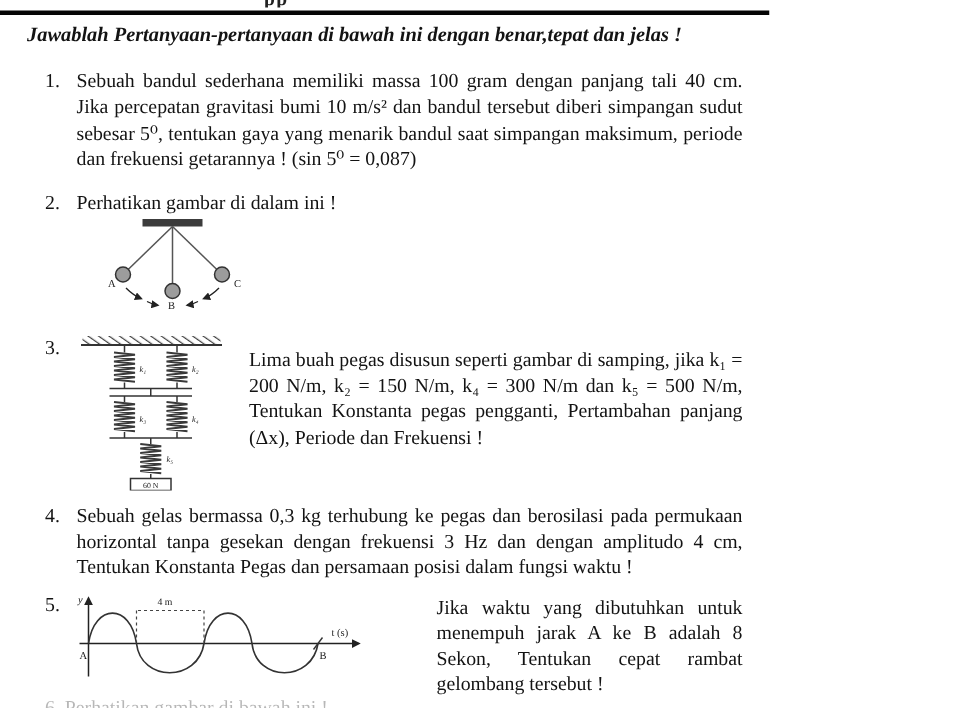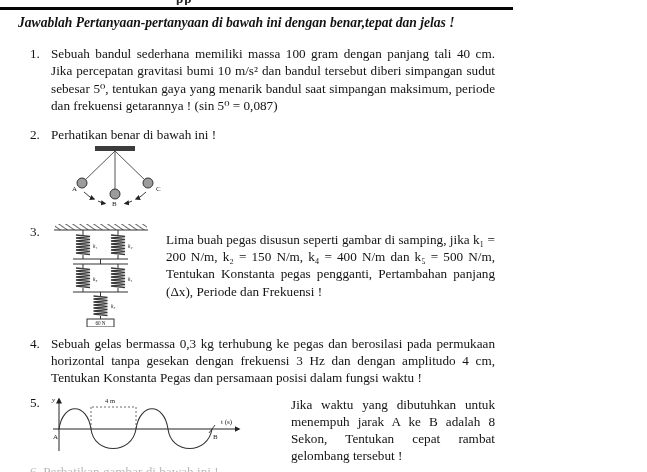--- a/index.html
+++ b/index.html
@@ -67,21 +67,21 @@
   <div class="q q1">
     <div class="qnum">1.</div>
     <div class="qcontent">
       <div class="qtext">Sebuah bandul sederhana memiliki massa 100 gram dengan panjang tali 40 cm. Jika percepatan gravitasi bumi 10 m/s² dan bandul tersebut diberi simpangan sudut sebesar 5⁰, tentukan gaya yang menarik bandul saat simpangan maksimum, periode dan frekuensi getarannya ! (sin 5⁰ = 0,087)</div>
     </div>
   </div>
 
   <div class="q q2">
     <div class="qnum">2.</div>
     <div class="qcontent">
-      <div>Perhatikan benar di bawah ini !</div>
+      <div>Perhatikan gambar di dalam ini !</div>
 
       <svg class="fig-pendulum" width="95" height="62" viewBox="0 0 95 62">
         <defs>
           <marker id="ahp" markerWidth="6" markerHeight="6" refX="4.5" refY="3" orient="auto">
             <path d="M0,0 L6,3 L0,6 z" fill="#222"></path>
           </marker>
         </defs>
         <rect x="26" y="1" width="40" height="5" fill="#3c3c3c"></rect>
         <line x1="46" y1="6" x2="13" y2="38" stroke="#555" stroke-width="1"></line>
         <line x1="46" y1="6" x2="46" y2="49" stroke="#555" stroke-width="1"></line>
@@ -140,21 +140,21 @@
           <line x1="22" y1="68" x2="77" y2="68" stroke="#333" stroke-width="1.1"></line>
           <line x1="49.5" y1="68" x2="49.5" y2="72" stroke="#333" stroke-width="1"></line>
 
           <path d="M42.5,72 l14,1.5 l-14,1.5 l14,1.5 l-14,1.5 l14,1.5 l-14,1.5 l14,1.5 l-14,1.5 l14,1.5 l-14,1.5 l14,1.5 l-14,1.5 l14,1.5" fill="none" stroke="#3a3a3a" stroke-width="1.3"></path>
           <text x="60" y="84" font-size="5.5" font-style="italic">k₅</text>
 
           <line x1="49.5" y1="92" x2="49.5" y2="95" stroke="#333" stroke-width="1"></line>
           <rect x="36" y="95" width="27" height="8" fill="none" stroke="#333" stroke-width="1"></rect>
           <text x="49.5" y="101.4" font-size="5.2" text-anchor="middle">60 N</text>
         </svg>
-        <div class="qtext q3text">Lima buah pegas disusun seperti gambar di samping, jika k₁ = 200 N/m, k₂ = 150 N/m, k₄ = 400 N/m dan k₅ = 500 N/m, Tentukan Konstanta pegas pengganti, Pertambahan panjang (Δx), Periode dan Frekuensi !</div>
+        <div class="qtext q3text">Lima buah pegas disusun seperti gambar di samping, jika k₁ = 200 N/m, k₂ = 150 N/m, k₄ = 300 N/m dan k₅ = 500 N/m, Tentukan Konstanta pegas pengganti, Pertambahan panjang (Δx), Periode dan Frekuensi !</div>
       </div>
     </div>
   </div>
 
   <div class="q q4">
     <div class="qnum">4.</div>
     <div class="qcontent">
       <div class="qtext">Sebuah gelas bermassa 0,3 kg terhubung ke pegas dan berosilasi pada permukaan horizontal tanpa gesekan dengan frekuensi 3 Hz dan dengan amplitudo 4 cm, Tentukan Konstanta Pegas dan persamaan posisi dalam fungsi waktu !</div>
     </div>
   </div>

